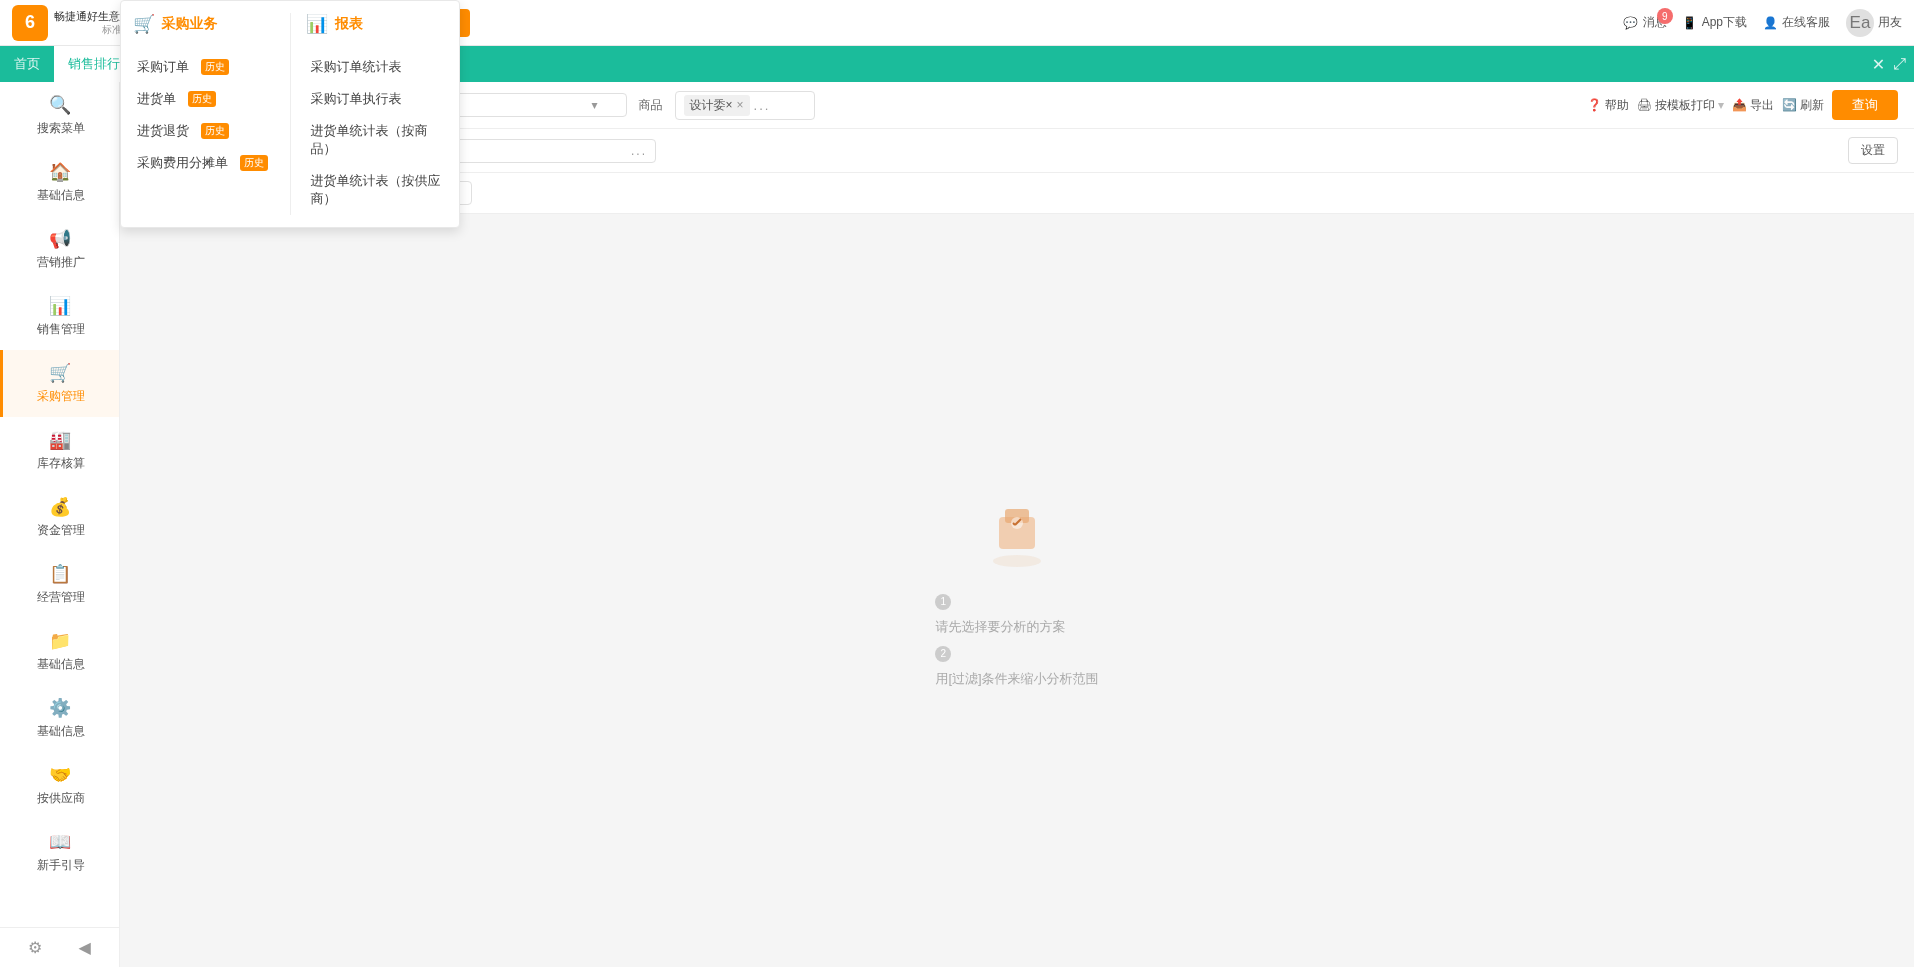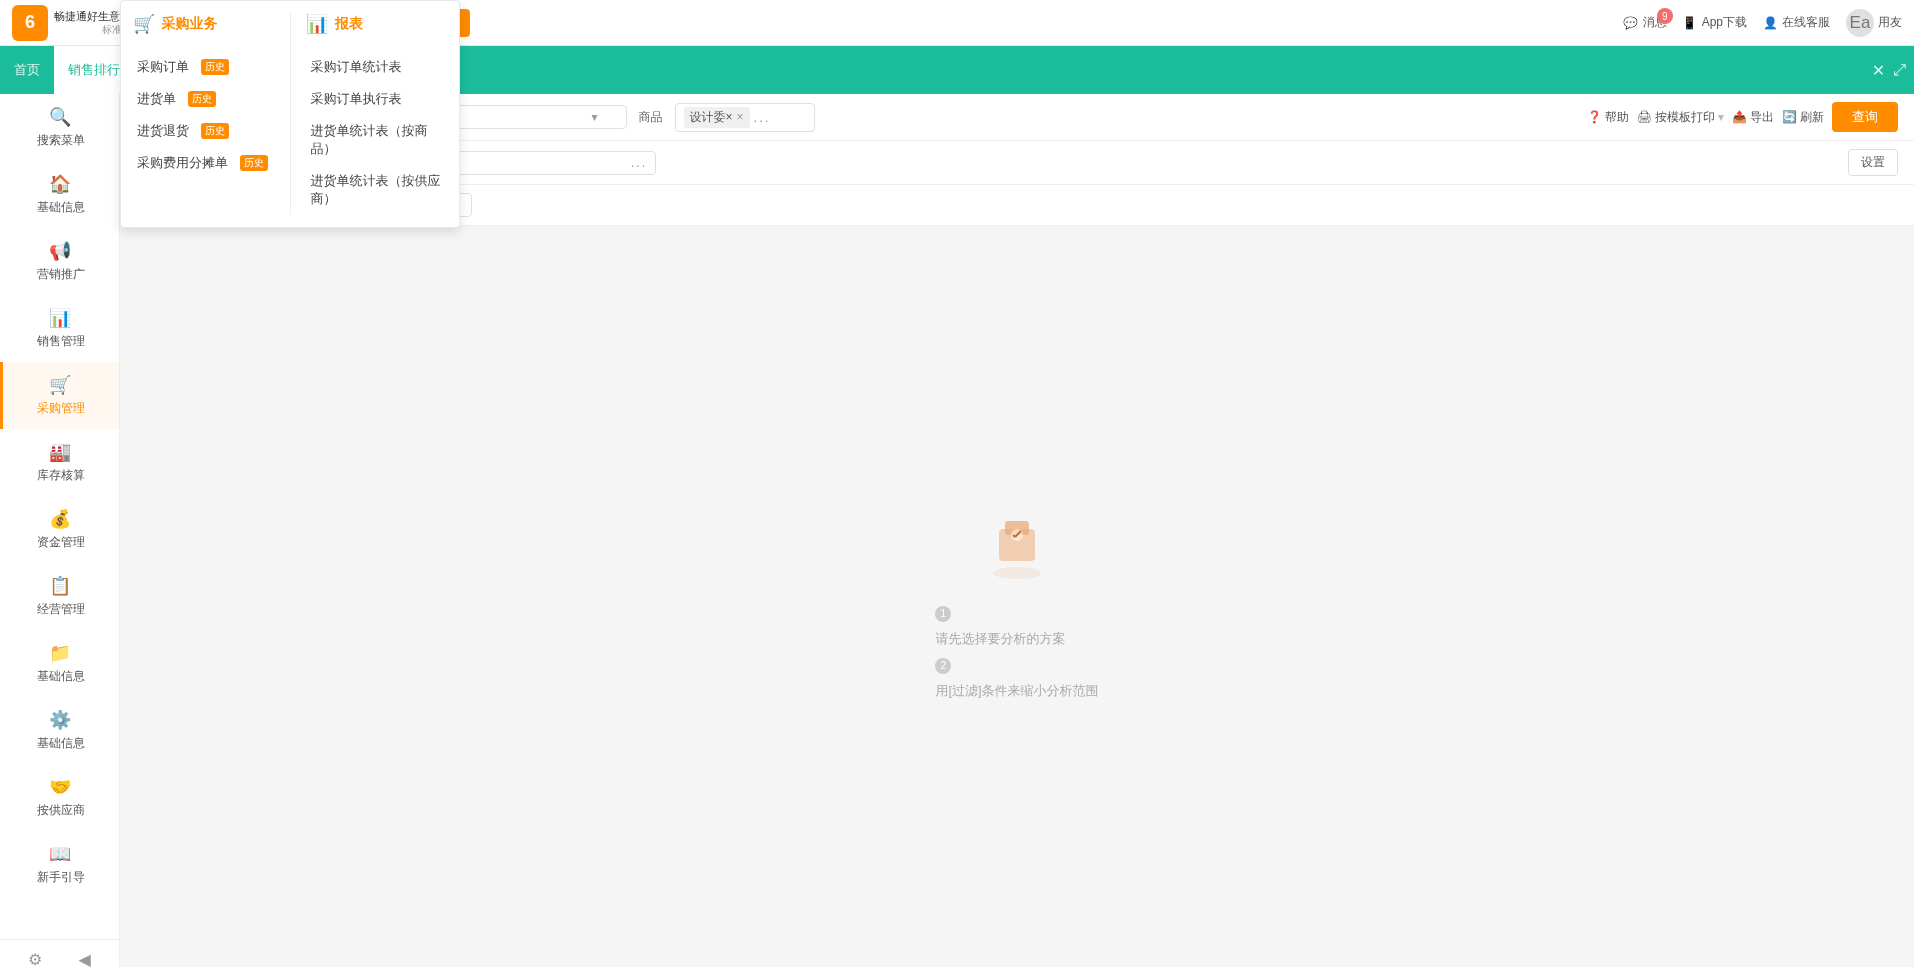--- a/index.html
+++ b/index.html
@@ -26,21 +26,21 @@
       border-radius: 4px; font-size: 13px; cursor: pointer; margin-left: 12px;
     }
 
     .top-bar-right { margin-left: auto; display: flex; align-items: center; gap: 16px; }
     .top-bar-right-item { display: flex; align-items: center; gap: 4px; color: #555; font-size: 12px; cursor: pointer; position: relative; }
     .notif-badge { background: #f56c6c; color: white; border-radius: 50%; width: 16px; height: 16px; font-size: 10px; display: flex; align-items: center; justify-content: center; position: absolute; top: -6px; right: -6px; }
     .user-avatar { width: 28px; height: 28px; background: #e0e0e0; border-radius: 50%; display: flex; align-items: center; justify-content: center; color: #777; font-size: 17px; }
 
     
     .tab-bar {
-      display: flex; align-items: center; background: #1bbc9b; height: 48px;
+      display: flex; align-items: center; background: #1bbc9b; height: 36px;
       padding: 0 0 0 0; position: relative; z-index: 99;
     }
     .tab-item {
       display: flex; align-items: center; padding: 0 14px; height: 100%;
       font-size: 13px; cursor: pointer; color: rgba(255,255,255,0.85);
     }
     .tab-item.active { background: #fff; color: #1bbc9b; }
     .tab-close { margin-left: 6px; color: #999; font-size: 14px; cursor: pointer; }
     .tab-bar-right { margin-left: auto; display: flex; align-items: center; padding-right: 8px; gap: 8px; }
     .tab-bar-icon { color: rgba(255,255,255,0.85); font-size: 16px; cursor: pointer; }

